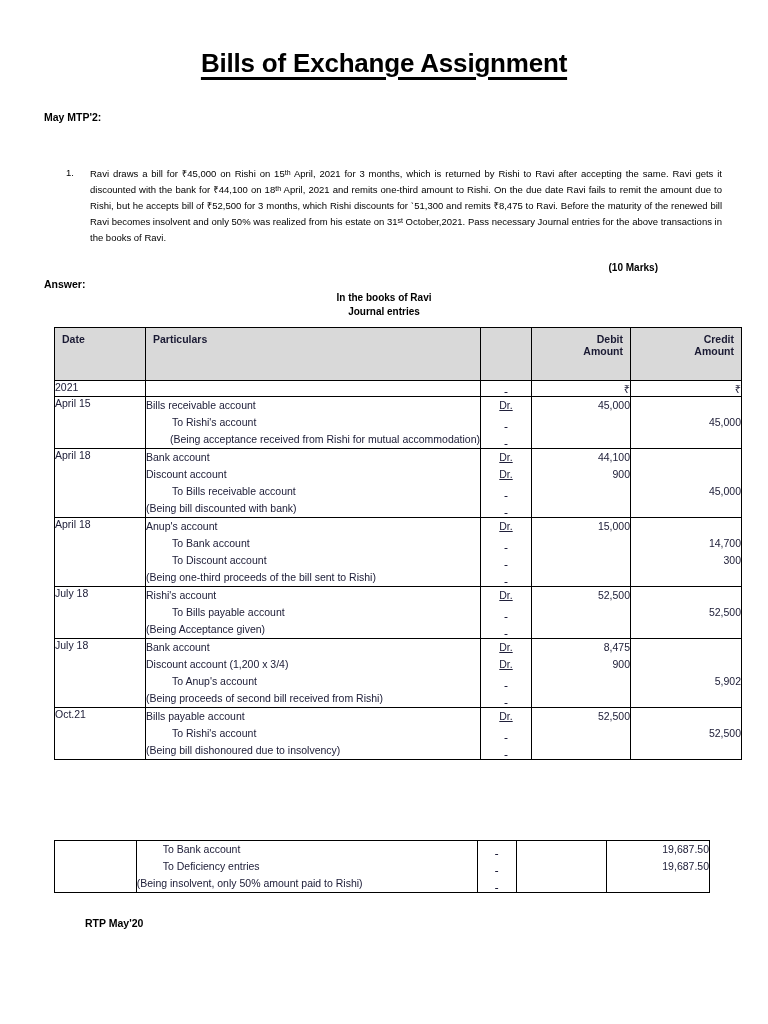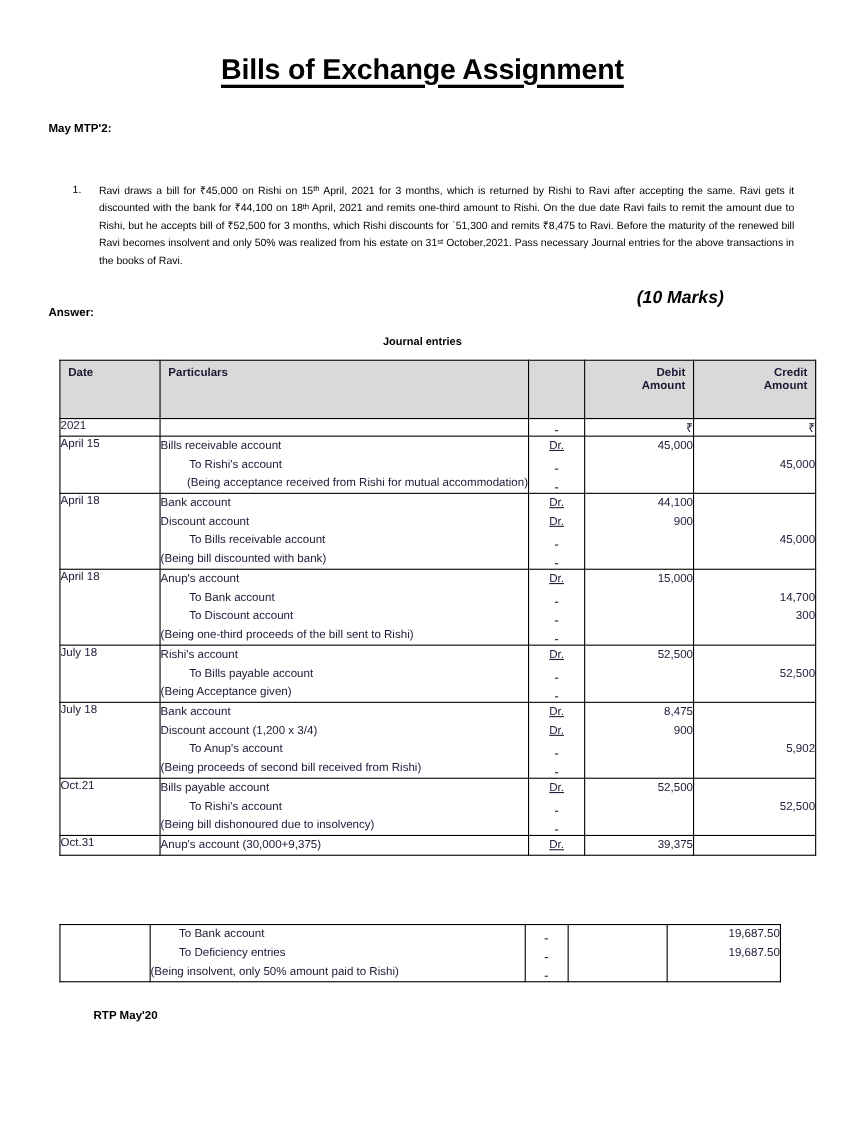--- a/index.html
+++ b/index.html
@@ -69,23 +69,22 @@
     text-align: justify;
   }
   .sup { font-size: 7px; vertical-align: 0.28em; }
 
   .marks {
     position: absolute;
     top: 262px;
     left: 0;
     width: 658px;
     text-align: right;
-    font-size: 16px;
-    font-weight: bold;
-    font-style: italic;
+    font-size: 10px;
+    font-weight: bold;
   }
 
   
   .table-caption {
     position: absolute;
     left: 0;
     width: 768px;
     text-align: center;
     font-size: 10px;
     font-weight: bold;
@@ -177,20 +176,21 @@
 
   <div class="question-wrap">
     <div class="q-num">1.</div>
     <div class="q-text"><span>Ravi draws a bill for ₹45,000 on Rishi on 15</span><span class="sup">th</span><span> April, 2021 for 3 months, which is returned by Rishi to Ravi after accepting the same. Ravi gets it discounted with the bank for ₹44,100 on 18</span><span class="sup">th</span><span> April, 2021 and remits one-third amount to Rishi. On the due date Ravi fails to remit the amount due to Rishi, but he accepts bill of ₹52,500 for 3 months, which Rishi discounts for ˋ51,300 and remits ₹8,475 to Ravi. Before the maturity of the renewed bill Ravi becomes insolvent and only 50% was realized from his estate on 31</span><span class="sup">st</span><span> October,2021. Pass necessary Journal entries for the above transactions in the books of Ravi.</span></div>
   </div>
 
   <div class="marks">(10 Marks)</div>
 
   <div class="section-label" id="answer-label">Answer:</div>
 
+  <div class="table-caption" id="caption-books">In the books of Ravi</div>
   <div class="table-caption" id="caption-journal">Journal entries</div>
 
   <table class="journal">
     <thead>
       <tr>
         <th class="th-date">Date</th>
         <th class="th-part">Particulars</th>
         <th class="th-blank"></th>
         <th class="th-debit">
           <span class="hl">Debit</span>
@@ -353,35 +353,20 @@
             <div class="ln">52,500</div>
             <div class="ln blank">&nbsp;</div>
             <div class="ln blank">&nbsp;</div>
           </td>
           <td class="cell-amt">
             <div class="ln blank">&nbsp;</div>
             <div class="ln">52,500</div>
             <div class="ln blank">&nbsp;</div>
           </td>
         </tr>
-        <tr>
-          <td class="cell-date">Oct.31</td>
-          <td class="cell-part">
-            <div class="ln">Anup's account (30,000+9,375)</div>
-          </td>
-          <td class="cell-dr">
-            <div class="ln">Dr.</div>
-          </td>
-          <td class="cell-amt">
-            <div class="ln">39,375</div>
-          </td>
-          <td class="cell-amt">
-            <div class="ln blank">&nbsp;</div>
-          </td>
-        </tr>
       </tbody>
   </table>
 
   <table class="journal-cont">
     <tbody>
         <tr>
           <td class="ct-date cell-date">&nbsp;</td>
           <td class="ct-part cell-part">
             <div class="ln indent">To Bank account</div>
             <div class="ln indent">To Deficiency entries</div>

